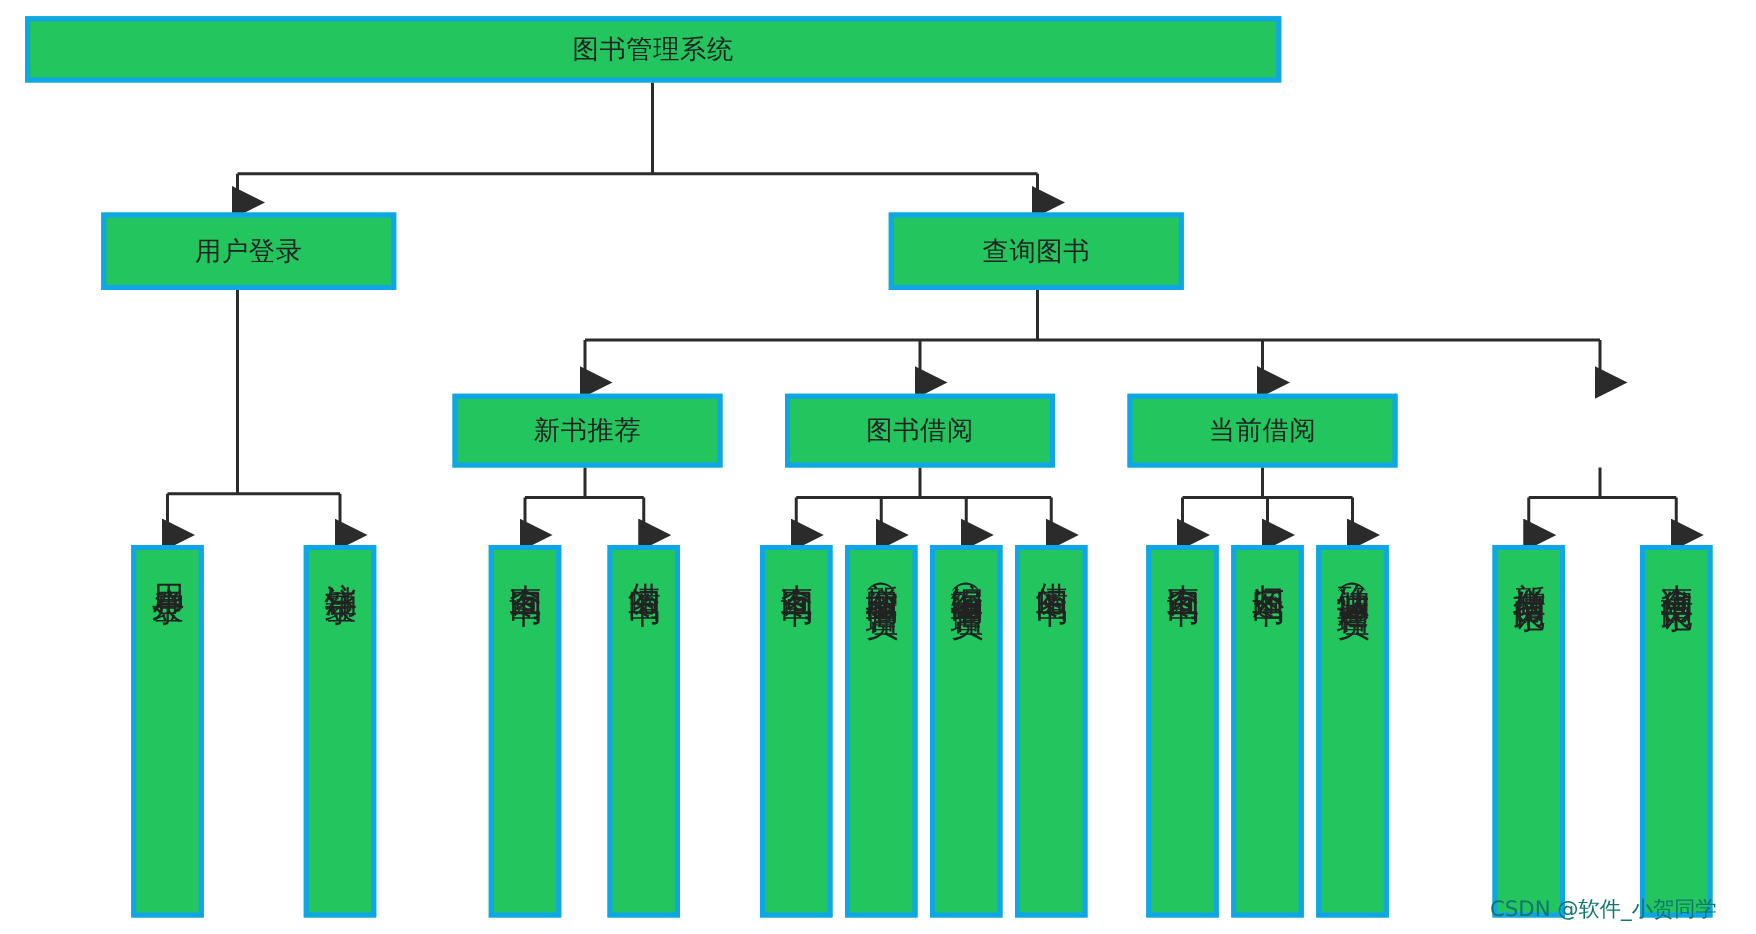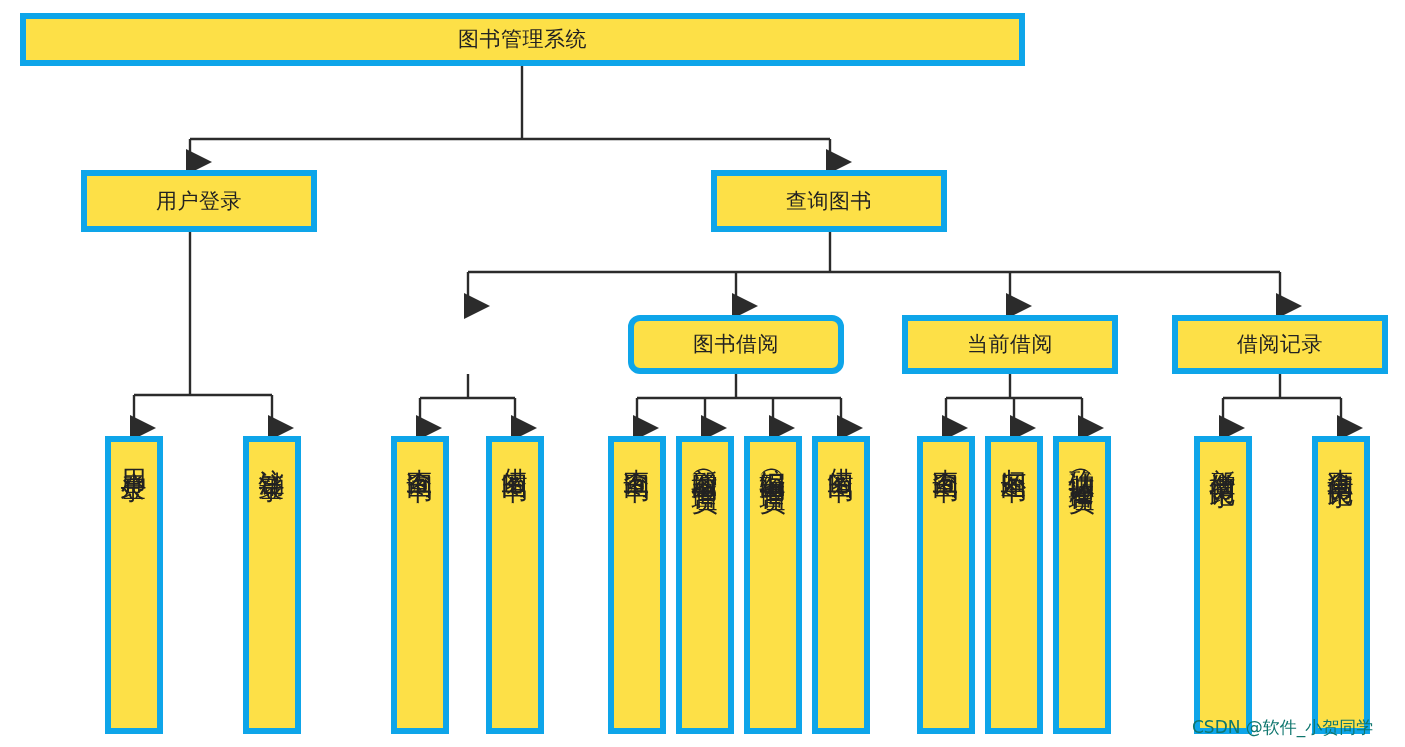--- a/index.html
+++ b/index.html
@@ -20,22 +20,22 @@
   #wires {
     position: absolute;
     left: 0;
     top: 0;
     width: 1405px;
     height: 747px;
   }
   .node {
     position: absolute;
     box-sizing: border-box;
-    border: 6px solid #0ea5e9;
-    background: #fde047;
+    border: 4px solid #0ea5e9;
+    background: #22c55e;
     display: flex;
     align-items: center;
     justify-content: center;
     z-index: 3;
   }
   .node-label {
     color: #222222;
     white-space: nowrap;
     line-height: 1.0;
   }
@@ -131,28 +131,28 @@
     <span class="node-label">图书管理系统</span>
   </div>
 
   <div class="node h" style="left:81px; top:170px; width:236px; height:62px;">
     <span class="node-label">用户登录</span>
   </div>
   <div class="node h" style="left:711px; top:170px; width:236px; height:62px;">
     <span class="node-label">查询图书</span>
   </div>
 
-  <div class="node h" style="left:628px; top:315px; width:216px; height:59px;border-radius:12px;">
+  <div class="node h" style="left:362px; top:315px; width:216px; height:59px;">
+    <span class="node-label">新书推荐</span>
+  </div>
+  <div class="node h" style="left:628px; top:315px; width:216px; height:59px;">
     <span class="node-label">图书借阅</span>
   </div>
   <div class="node h" style="left:902px; top:315px; width:216px; height:59px;">
     <span class="node-label">当前借阅</span>
-  </div>
-  <div class="node h" style="left:1172px; top:315px; width:216px; height:59px;">
-    <span class="node-label">借阅记录</span>
   </div>
 
   <div class="node v" style="left:105px; top:436px; width:58px; height:298px;">
     <span class="node-label">用户登录</span>
   </div>
   <div class="node v" style="left:243px; top:436px; width:58px; height:298px;">
     <span class="node-label">注销登录</span>
   </div>
 
   <div class="node v" style="left:391px; top:436px; width:58px; height:298px;">

